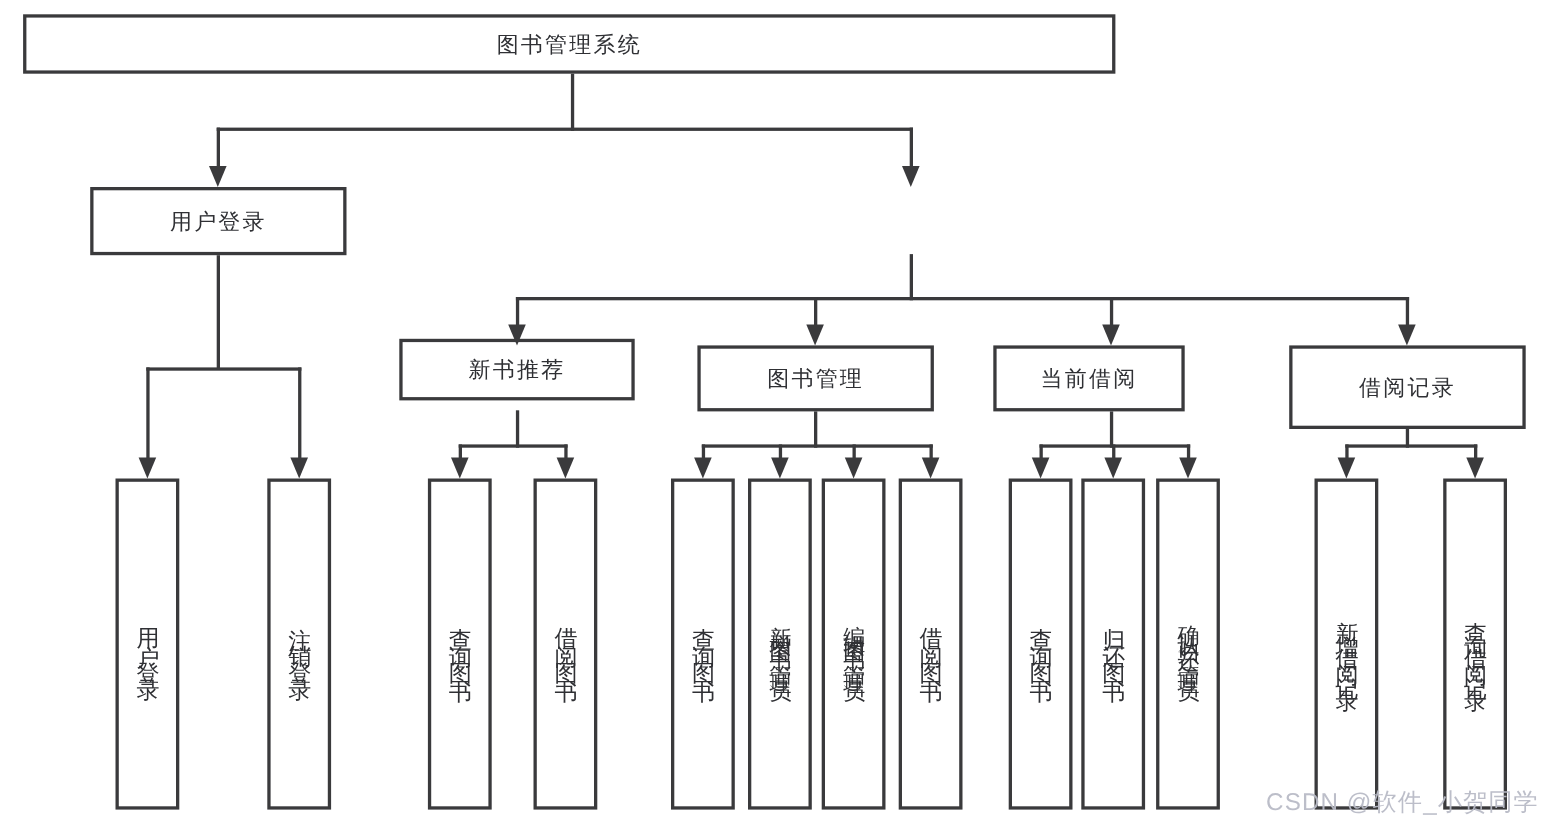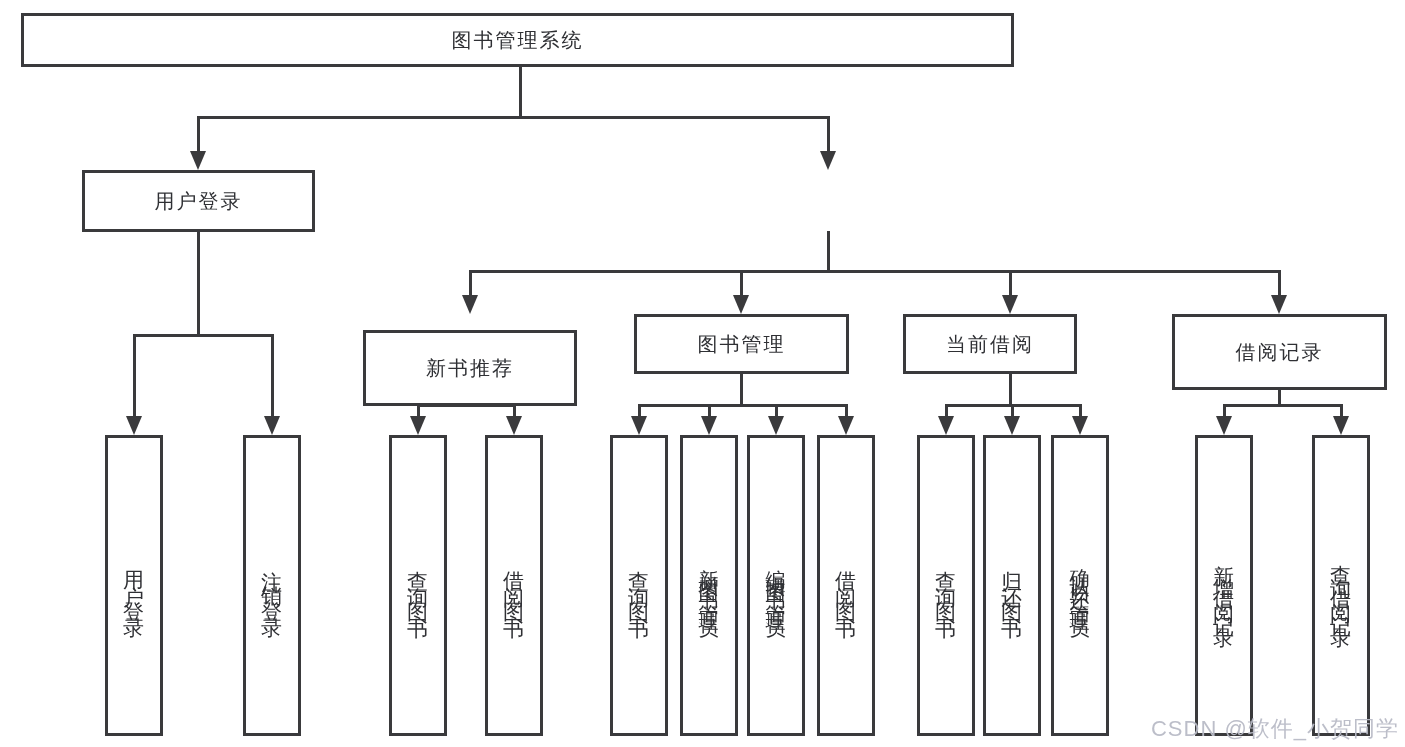--- a/index.html
+++ b/index.html
@@ -102,21 +102,21 @@
 
   <div class="node" style="left:21px;top:13px;width:993px;height:54px">
     <span>图书管理系统</span>
   </div>
 
   <div class="node" style="left:82px;top:170px;width:233px;height:62px">
     <span>用户登录</span>
   </div>
 
 
-  <div class="node" style="left:363px;top:330px;width:214px;height:76px">
+  <div class="node" style="left:363px;top:308px;width:214px;height:56px">
     <span>新书推荐</span>
   </div>
 
   <div class="node" style="left:634px;top:314px;width:215px;height:60px">
     <span>图书管理</span>
   </div>
 
   <div class="node" style="left:903px;top:314px;width:174px;height:60px">
     <span>当前借阅</span>
   </div>

